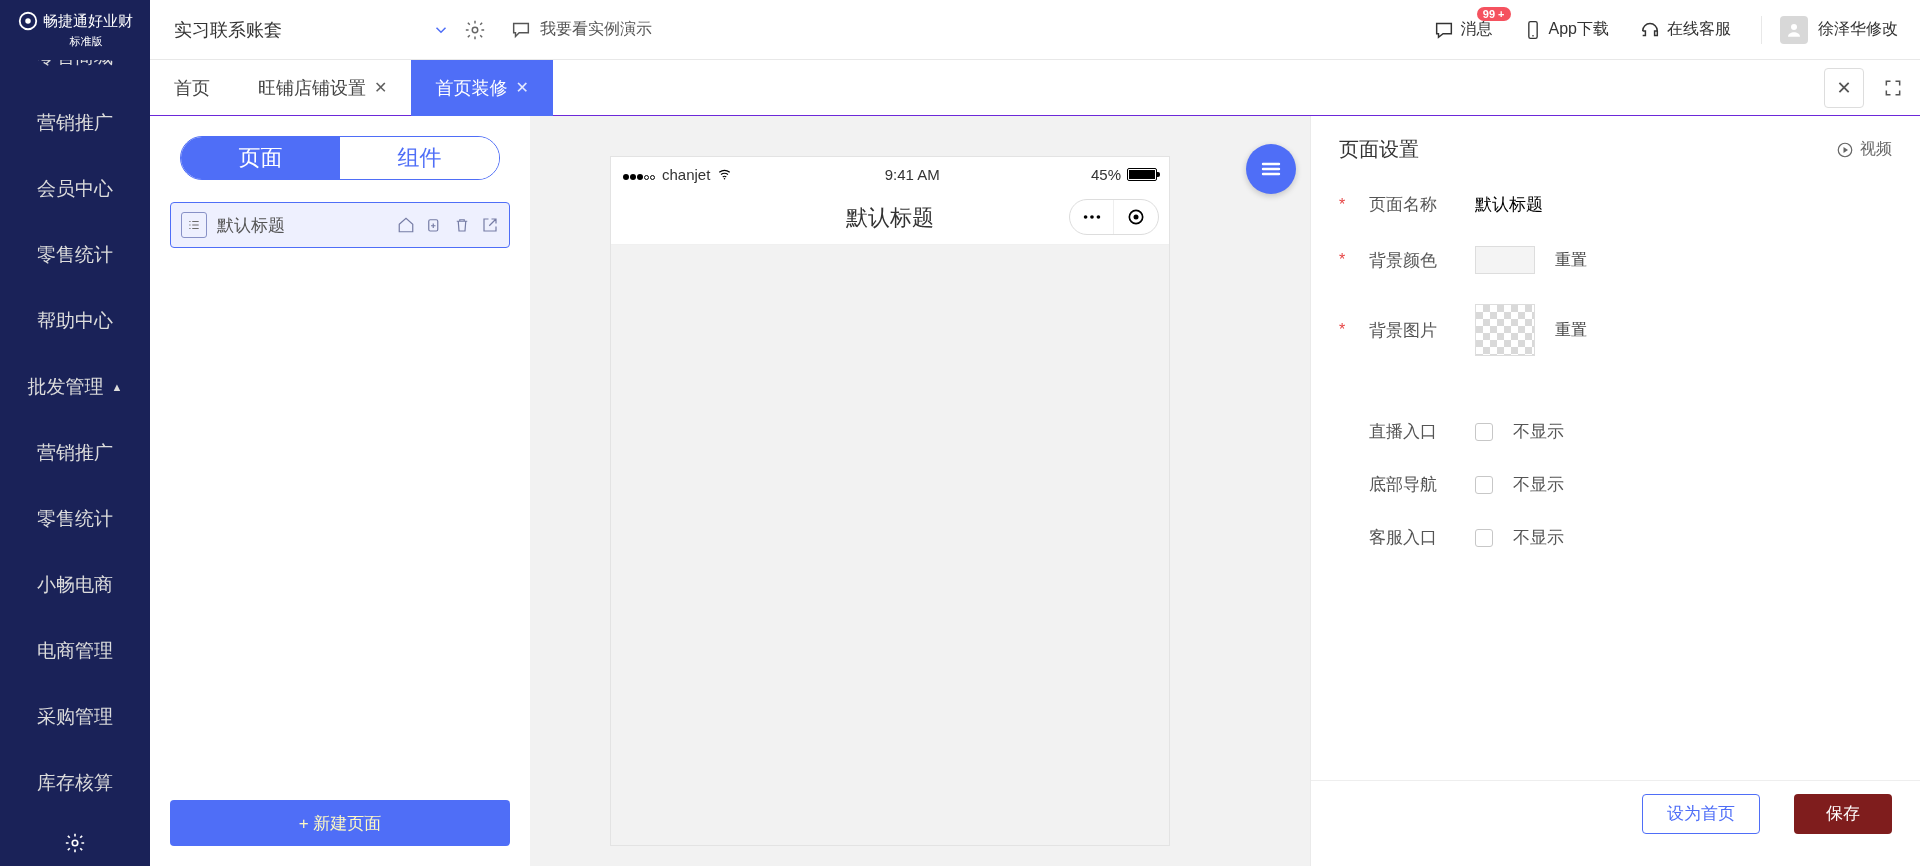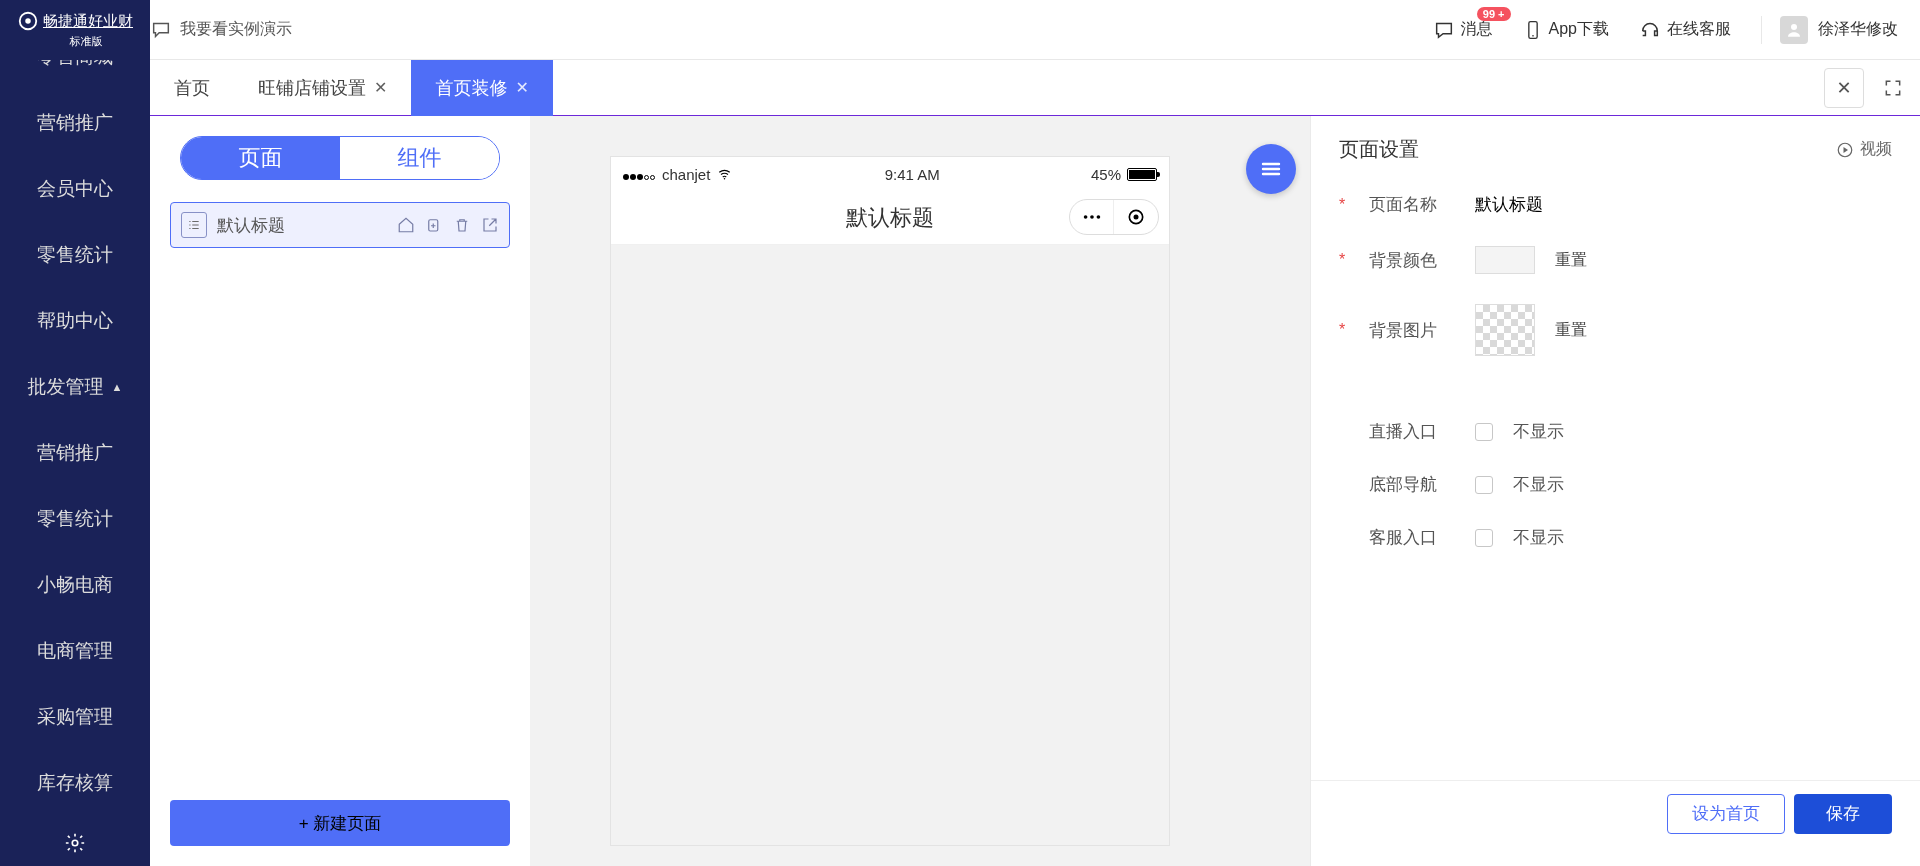--- a/index.html
+++ b/index.html
@@ -1,21 +1,21 @@
 <!DOCTYPE html>
 <html><head>
 <meta charset="utf-8">
 <style>
 * { margin: 0; padding: 0; box-sizing: border-box; font-family: -apple-system, "Microsoft YaHei", Arial, sans-serif; }
 body { width: 1920px; height: 866px; overflow: hidden; background: #fff; color: #333; }
 
 
 .topbar { height: 60px; background: #fff; display: flex; align-items: center; border-bottom: 1px solid #e8e8e8; }
 .brand { width: 150px; height: 60px; background: #1a2258; color: #fff; display: flex; flex-direction: column; align-items: center; justify-content: center; }
-.brand-row { display: flex; align-items: center; gap: 4px; text-decoration: underline; }
+.brand-row { display: flex; align-items: center; gap: 4px; }
 .brand-name { font-size: 15px; font-weight: 500; }
 .brand-sub { font-size: 11px; margin-top: 2px; margin-left: 22px; }
 .account-sel { display: flex; align-items: center; gap: 14px; padding: 0 24px; font-size: 18px; color: #333; width: 360px; }
 .account-sel .caret { color: #4f6ef7; }
 .gear { color: #666; }
 .demo-link { display: flex; align-items: center; gap: 8px; color: #555; font-size: 16px; }
 .top-spacer { flex: 1; }
 .top-actions { display: flex; align-items: center; gap: 30px; padding-right: 22px; }
 .top-act { display: flex; align-items: center; gap: 6px; font-size: 16px; color: #333; position: relative; }
 .badge { position: absolute; top: -12px; right: -18px; background: #f5525f; color: #fff; font-size: 11px; padding: 1px 6px; border-radius: 10px; font-weight: 600; }
@@ -45,21 +45,21 @@
 
 .left-panel { width: 380px; background: #fff; display: flex; flex-direction: column; padding: 20px; }
 .seg { display: flex; border-radius: 30px; border: 1px solid #4f6ef7; overflow: hidden; width: 320px; align-self: center; }
 .seg button { flex: 1; background: #fff; border: none; height: 42px; font-size: 22px; color: #4f6ef7; cursor: pointer; }
 .seg button.on { background: #4f6ef7; color: #fff; }
 .page-item { margin-top: 22px; height: 46px; border: 1px solid #4f6ef7; background: #eef0fe; border-radius: 4px; display: flex; align-items: center; padding: 0 10px; gap: 10px; color: #555; font-size: 17px; }
 .page-item .iconbox { width: 26px; height: 26px; border: 1px solid #8891c6; border-radius: 3px; display: flex; align-items: center; justify-content: center; color: #6b6b6b; font-size: 14px; }
 .page-item .title { flex: 1; }
 .page-item .actbtn { color: #767ca5; cursor: pointer; }
 .left-spacer { flex: 1; }
-.newpage-btn { height: 46px; background: #4f6ef7; color: #000000; border: none; border-radius: 4px; font-size: 17px; cursor: pointer; }
+.newpage-btn { height: 46px; background: #4f6ef7; color: #fef9c3; border: none; border-radius: 4px; font-size: 17px; cursor: pointer; }
 
 
 .center { flex: 1; position: relative; background: #f2f2f2; }
 .phone { position: absolute; left: 80px; top: 40px; width: 560px; background: #fff; border: 1px solid #e3e3e3; }
 .statusbar { height: 34px; display: flex; align-items: center; justify-content: space-between; padding: 0 12px; font-size: 15px; font-weight: 500; }
 .sb-left { display: flex; align-items: center; gap: 6px; }
 .sb-sig .dot { display:inline-block; width:6px; height:6px; border-radius:50%; background:#000; margin-right:1px; }
 .sb-sig .dot.e { background:#fff; border:1px solid #000; width:5px; height:5px; }
 .sb-right { display: flex; align-items: center; gap: 6px; }
 .battery { width: 30px; height: 13px; border: 1.5px solid #000; border-radius: 2px; position: relative; }
@@ -90,39 +90,52 @@
   linear-gradient(-45deg,#d9d9d9 25%,transparent 25%),
   linear-gradient(45deg,transparent 75%,#d9d9d9 75%),
   linear-gradient(-45deg,transparent 75%,#d9d9d9 75%);
   background-size: 14px 14px;
   background-position: 0 0, 0 7px, 7px -7px, -7px 0;
   border: 1px solid #ddd;
 }
 .chk { width: 18px; height: 18px; border: 1px solid #c7c7c7; border-radius: 3px; }
 .chk-label { font-size: 17px; color: #555; }
 .rp-spacer { flex: 1; }
-.rp-footer { height: 66px; border-top: 1px solid #eee; display: flex; align-items: center; justify-content: flex-end; gap: 9px; margin: 0 -28px; padding: 0 28px; }
+.rp-footer { height: 66px; border-top: 1px solid #eee; display: flex; align-items: center; justify-content: flex-end; gap: 34px; margin: 0 -28px; padding: 0 28px; }
 .btn-outline { height: 40px; padding: 0 24px; border: 1px solid #4f6ef7; color: #4f6ef7; background: #fff; border-radius: 4px; font-size: 17px; cursor: pointer; }
-.btn-primary { height: 40px; padding: 0 32px; border: none; color: #fff; background: #1d4ed8; border-radius: 4px; font-size: 17px; cursor: pointer; }
+.btn-primary { height: 40px; padding: 0 32px; border: none; color: #fff; background: #7f1d1d; border-radius: 4px; font-size: 17px; cursor: pointer; }
 
 svg { display: block; }
 </style>
 </head>
 <body>
 
 <div class="topbar">
   <div class="brand">
     <div class="brand-row">
       <svg width="22" height="22" viewBox="0 0 24 24">
           <circle cx="12" cy="12" r="9" fill="none" stroke="#fff" stroke-width="2"></circle>
           <circle cx="12" cy="12" r="3" fill="#fff"></circle>
         </svg>
       <span class="brand-name">畅捷通好业财</span>
     </div>
     <span class="brand-sub">标准版</span>
+  </div>
+  <div class="account-sel">
+    <span>实习联系账套</span>
+    <span style="flex:1"></span>
+    <svg class="caret" width="18" height="18" viewBox="0 0 24 24">
+        <path d="M6 9l6 6 6-6" fill="none" stroke="#4f6ef7" stroke-width="2"></path>
+      </svg>
+    <span class="gear">
+      <svg width="22" height="22" viewBox="0 0 24 24">
+          <circle cx="12" cy="12" r="3" fill="none" stroke="#666" stroke-width="1.6"></circle>
+          <path d="M12 2v3M12 19v3M4.2 4.2l2.1 2.1M17.7 17.7l2.1 2.1M2 12h3M19 12h3M4.2 19.8l2.1-2.1M17.7 6.3l2.1-2.1" stroke="#666" stroke-width="1.6"></path>
+        </svg>
+    </span>
   </div>
   <div class="demo-link">
     <svg width="22" height="22" viewBox="0 0 24 24">
         <path d="M4 5h16v10H10l-4 4v-4H4z" fill="none" stroke="#555" stroke-width="1.6"></path>
       </svg>
     <span>我要看实例演示</span>
   </div>
   <div class="top-spacer"></div>
   <div class="top-actions">
     <div class="top-act">

